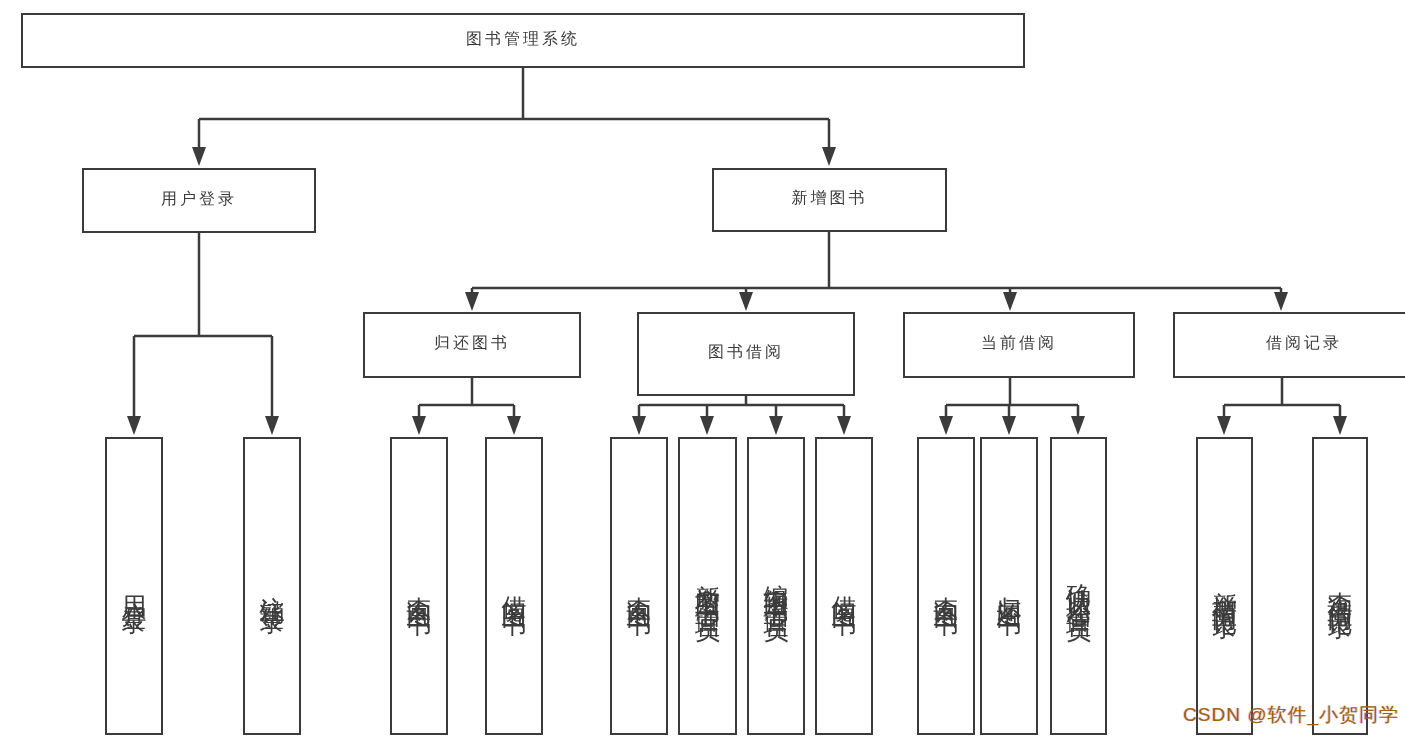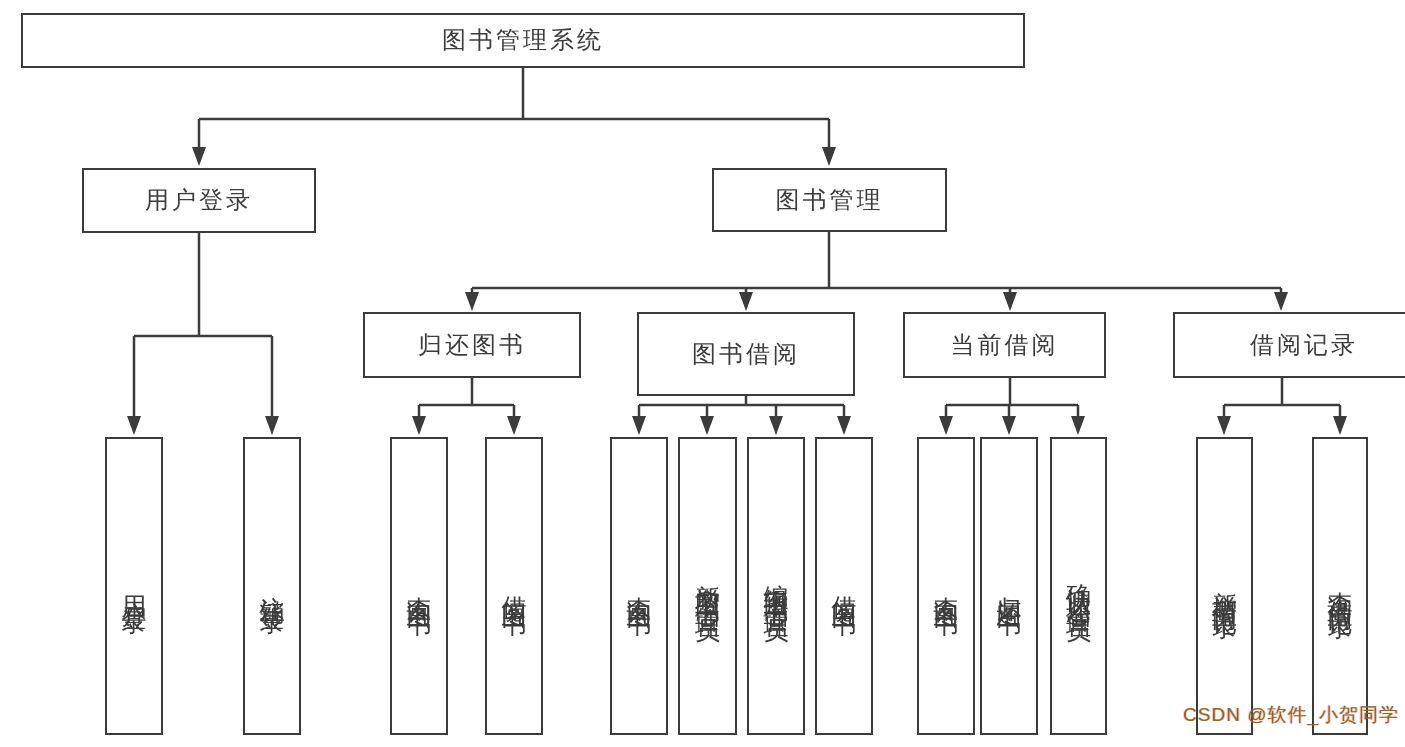--- a/index.html
+++ b/index.html
@@ -22,24 +22,25 @@
     position: absolute;
     box-sizing: border-box;
     border: 2.5px solid #3b3b3b;
     background: #ffffff;
     display: flex;
     align-items: center;
     justify-content: center;
     text-align: center;
   }
   .h-label {
-    font-size: 24px;
+    font-size: 16px;
     letter-spacing: 3px;
     line-height: 1.1;
     white-space: nowrap;
+    font-family: Liberation Mono, monospace;
   }
   .leaf .vtext {
     writing-mode: vertical-rl;
     text-orientation: mixed;
     font-size: 25px;
     letter-spacing: 5px;
     line-height: 1;
     max-height: 100%;
   }
   .watermark {
@@ -117,30 +118,30 @@
   </svg>
 
   <div class="node" style="left:21px; top:13px; width:1004px; height:55px;">
     <span class="h-label">图书管理系统</span>
   </div>
 
   <div class="node" style="left:82px; top:168px; width:234px; height:65px;">
     <span class="h-label">用户登录</span>
   </div>
   <div class="node" style="left:712px; top:168px; width:235px; height:64px;">
-    <span class="h-label">图书管理</span>
+    <span class="h-label">新增图书</span>
   </div>
 
   <div class="node" style="left:363px; top:312px; width:218px; height:66px;">
     <span class="h-label">归还图书</span>
   </div>
   <div class="node" style="left:637px; top:312px; width:218px; height:84px;">
     <span class="h-label">图书借阅</span>
   </div>
-  <div class="node" style="left:903px; top:312px; width:203px; height:66px;">
+  <div class="node" style="left:903px; top:312px; width:232px; height:66px;">
     <span class="h-label">当前借阅</span>
   </div>
   <div class="node" style="left:1173px; top:312px; width:262px; height:66px;">
     <span class="h-label">借阅记录</span>
   </div>
 
   <div class="node leaf" style="left:105px; top:437px; width:58px; height:298px;">
     <span class="vtext">用户登录</span>
   </div>
   <div class="node leaf" style="left:243px; top:437px; width:58px; height:298px;">

